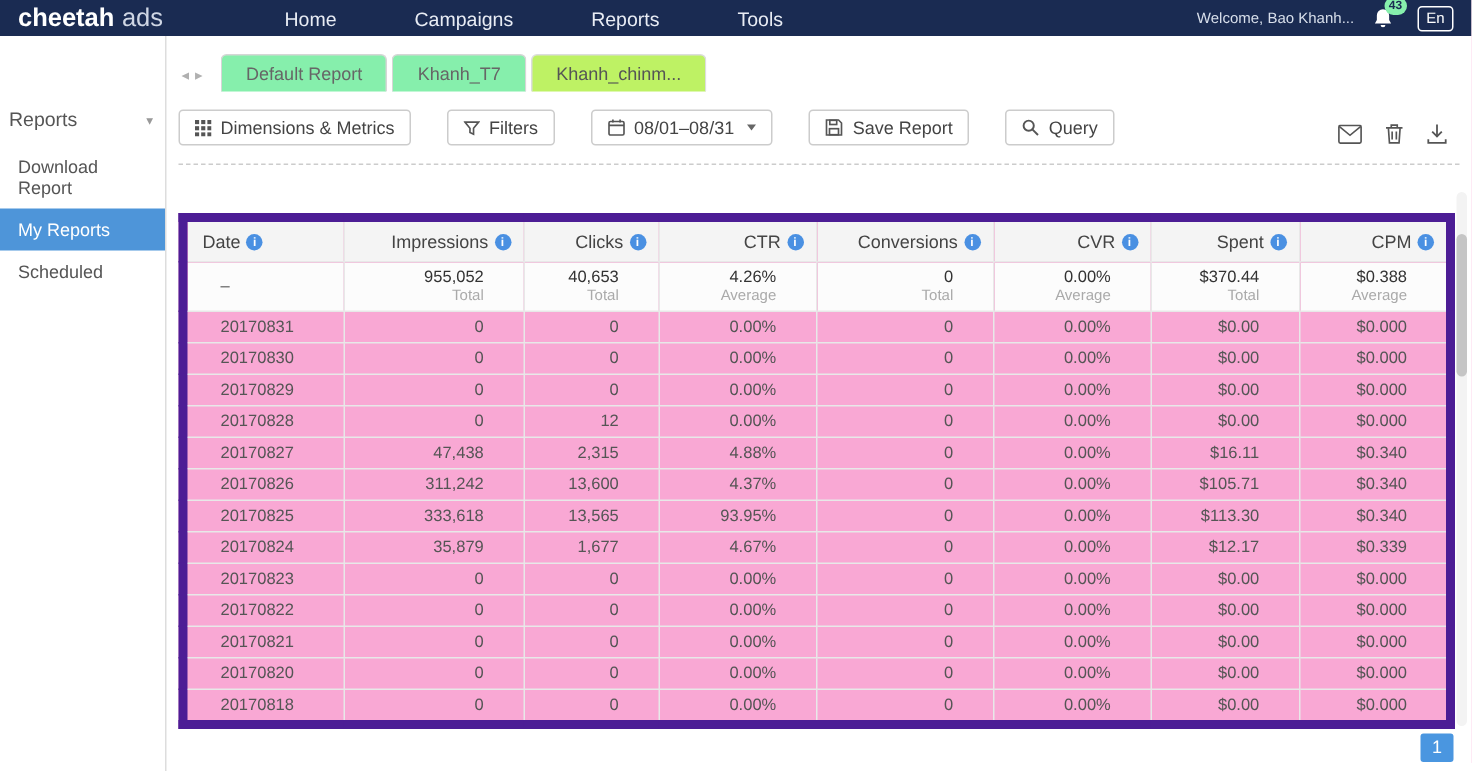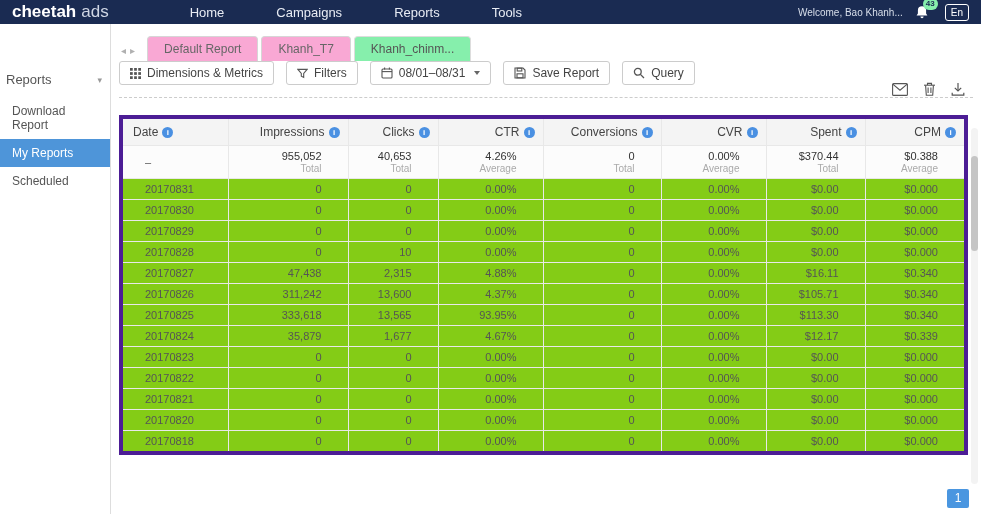--- a/index.html
+++ b/index.html
@@ -24,37 +24,37 @@
   .sidebar{width:111px;border-right:1px solid #ddd;padding-top:42px;flex-shrink:0;background:#fff}
   .side-section{font-size:13px;color:#555;padding:6px 8px 10px 6px;display:flex;
     justify-content:space-between;align-items:center;cursor:pointer}
   .side-chev{color:#999;font-size:9px}
   .side-item{font-size:12px;color:#555;padding:7px 8px 7px 12px;cursor:pointer}
   .side-item.active{background:#4e95d9;color:#fff}
   main{flex:1;position:relative;padding:14px 0 0 8px}
   
   .tabbar{display:flex;align-items:flex-end;height:23px}
   .tab-arrows{color:#b0b0b0;font-size:10px;margin:0 8px 5px 2px;letter-spacing:4px;cursor:pointer}
-  .tab{background:#f9a8d4;color:#666;font-size:12px;padding:5px 16px;
+  .tab{background:#86efac;color:#666;font-size:12px;padding:5px 16px;
     border-radius:4px 4px 0 0;margin-right:3px;cursor:pointer;
     border:1px solid #d6d6d6;border-bottom:none;white-space:nowrap}
-  .tab.active{background:#86efac;border-color:#ddd;color:#555}
-  
-  .toolbar{display:flex;gap:12px;align-items:center}
+  .tab.active{background:#bef264;border-color:#ddd;color:#555}
+  
+  .toolbar{display:flex;gap:24px;margin-top:12px;align-items:center}
   .btn{display:inline-flex;align-items:center;gap:6px;border:1px solid #ccc;
     border-radius:3px;background:#fff;font-size:12px;color:#444;padding:4px 10px;
     cursor:pointer;font-family:inherit;white-space:nowrap}
   .caret-down{width:0;height:0;border-left:3.5px solid transparent;
     border-right:3.5px solid transparent;border-top:4px solid #666;margin-left:3px}
   .tool-icons{position:absolute;right:16px;top:58px;display:flex;gap:15px;align-items:center}
   .tool-icons .ticon{cursor:pointer;display:flex}
   .dashed{border-top:1px dashed #ccc;margin:12px 8px 0 0}
   
   .report-table{border-collapse:collapse;table-layout:fixed;width:845px;
-    margin-top:17px;border:4px solid #4c1d95;background:#84cc16}
+    margin-top:32px;border:6px solid #4c1d95;background:#f9a8d4}
   .report-table th,.report-table td{border:1px solid #e8e8e8;overflow:hidden;white-space:nowrap}
   .report-table thead th{background:#f4f4f4;font-weight:normal;font-size:12px;
     color:#444;padding:6px 8px;text-align:right}
   .report-table th.col-date{text-align:left;padding-left:10px}
   .report-table td{font-size:11px;color:#555;padding:4px 26px 4px 8px;text-align:right}
   .report-table td.col-date{text-align:left;padding-left:22px;padding-right:8px}
   .summary-row td{background:#fcfcfc}
   .sum-val{font-weight:normal;font-size:11px;color:#333}
   .sum-sub{font-size:10px;color:#aaa;margin-top:1px}
   .sum-date{vertical-align:middle;color:#777}
@@ -283,21 +283,21 @@
             <td class="">0</td>
             <td class="">0.00%</td>
             <td class="">0</td>
             <td class="">0.00%</td>
             <td class="">$0.00</td>
             <td class="">$0.000</td>
           </tr>
           <tr>
             <td class="col-date">20170828</td>
             <td class="">0</td>
-            <td class="">10</td>
+            <td class="">12</td>
             <td class="">0.00%</td>
             <td class="">0</td>
             <td class="">0.00%</td>
             <td class="">$0.00</td>
             <td class="">$0.000</td>
           </tr>
           <tr>
             <td class="col-date">20170827</td>
             <td class="">47,438</td>
             <td class="">2,315</td>

